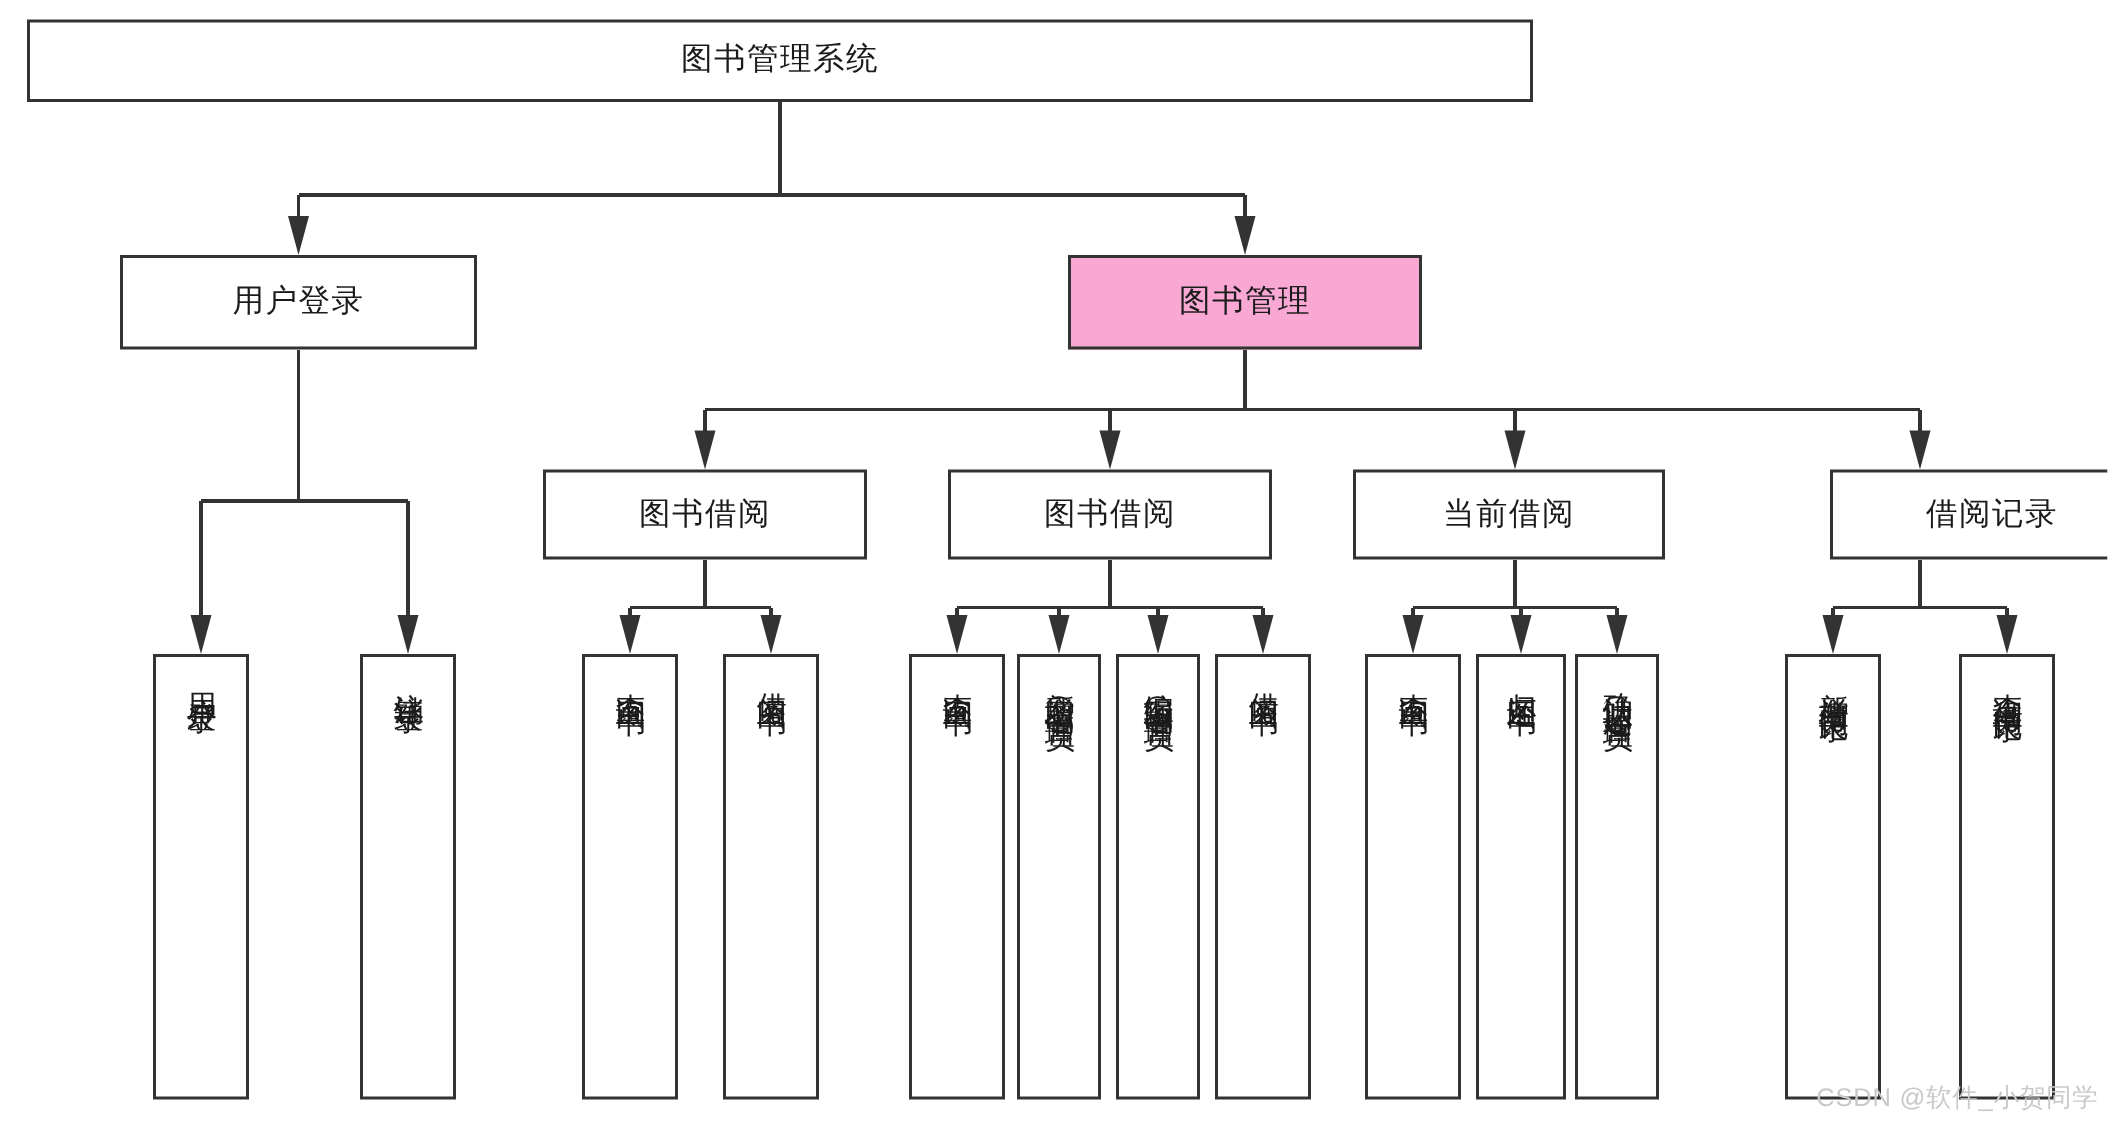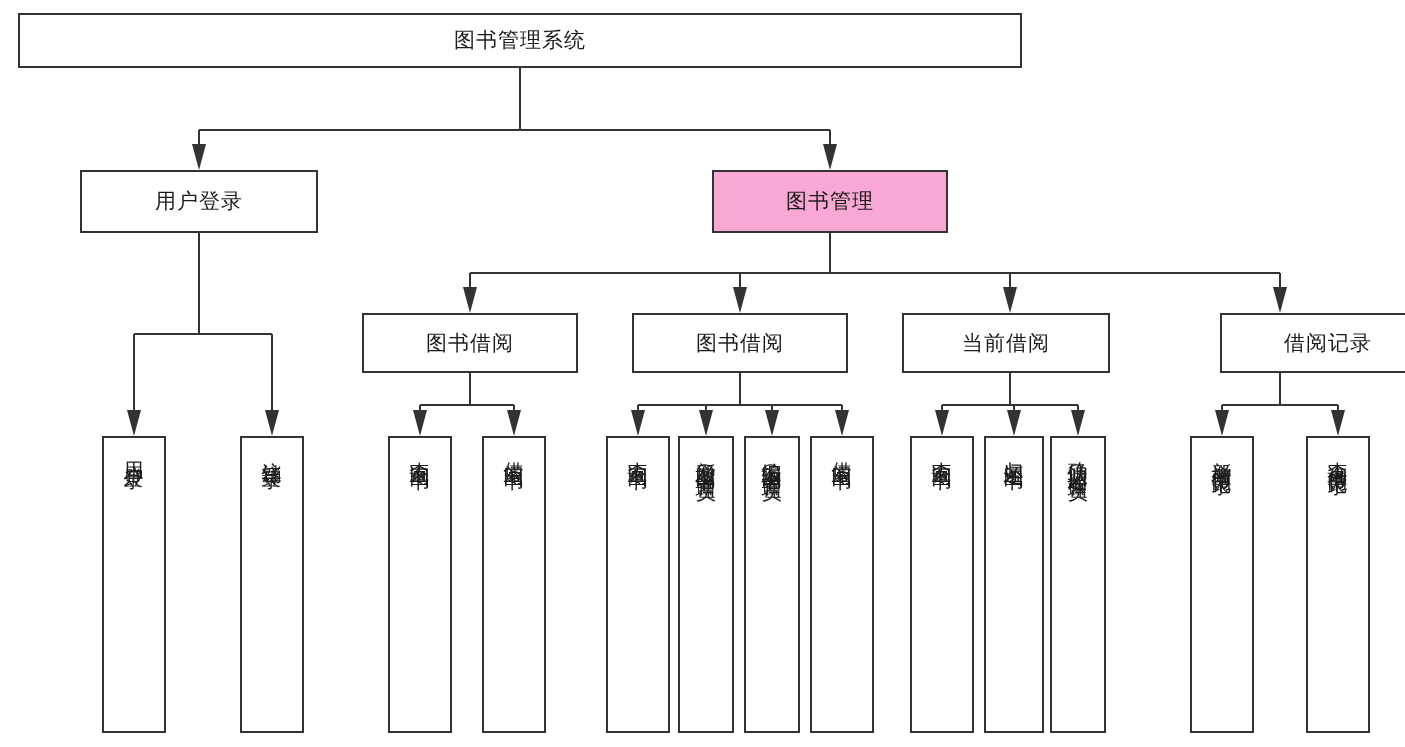--- a/index.html
+++ b/index.html
@@ -179,13 +179,14 @@
       <div class="node leaf" style="left: 1050px; top: 436px; width: 56px; height: 297px; border-color: rgb(51, 51, 51); background: rgb(255, 255, 255);">
         <span class="node-label" style="color: rgb(27, 27, 27);">确认归还（管理员）</span>
       </div>
       <div class="node leaf" style="left: 1190px; top: 436px; width: 64px; height: 297px; border-color: rgb(51, 51, 51); background: rgb(255, 255, 255);">
         <span class="node-label" style="color: rgb(27, 27, 27);">新增借阅记录</span>
       </div>
       <div class="node leaf" style="left: 1306px; top: 436px; width: 64px; height: 297px; border-color: rgb(51, 51, 51); background: rgb(255, 255, 255);">
         <span class="node-label" style="color: rgb(27, 27, 27);">查询借阅记录</span>
       </div>
     </div>
+  <div id="watermark">CSDN @软件_小贺同学</div>
 </div>
 
 </body></html>

